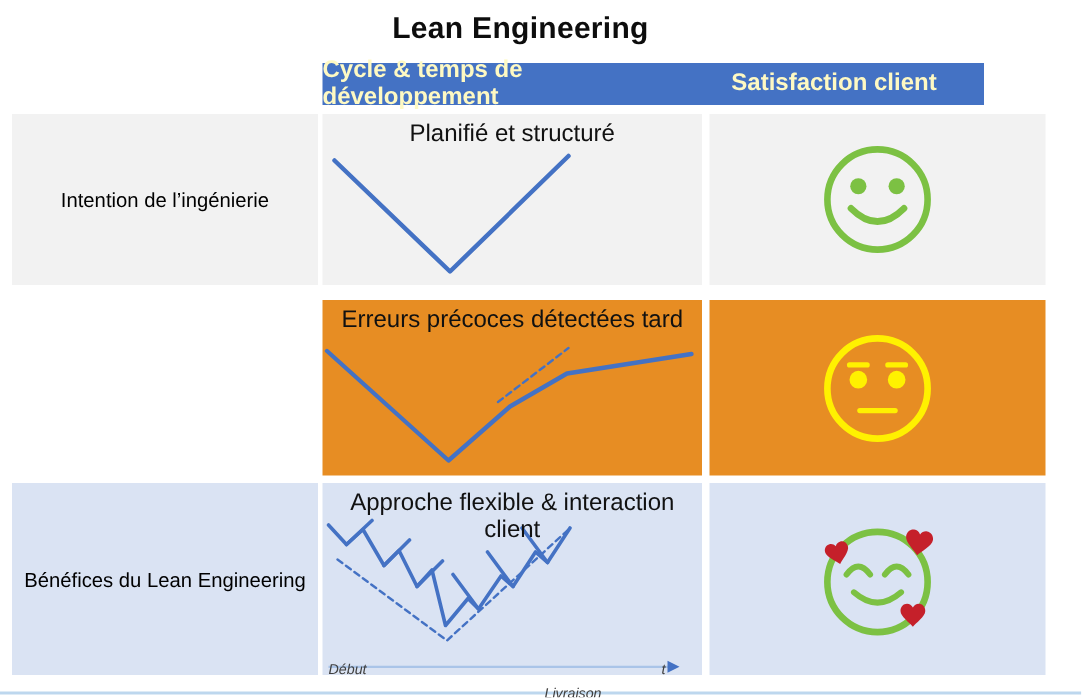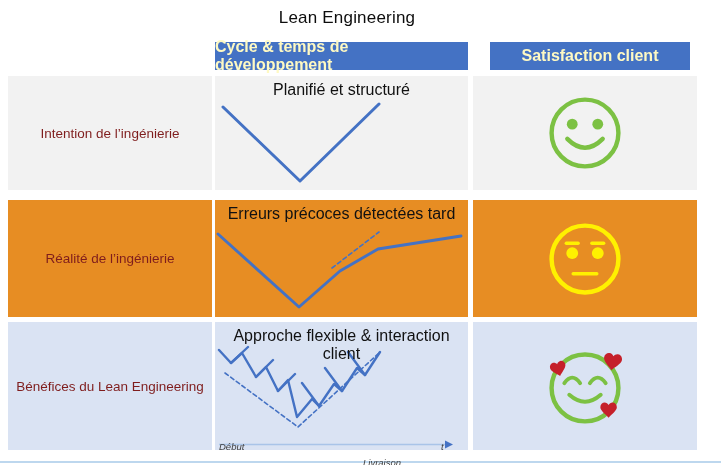--- a/index.html
+++ b/index.html
@@ -2,42 +2,42 @@
 <html style="--header-blue: #4472C4; --line-blue: #4472C4; --row1-bg: #F2F2F2; --row2-bg: #E78D23; --row3-bg: #DAE3F3; --smiley-green: #7CC143; --face-yellow: #FFF100; --heart-red: #C5202A;"><head>
 <meta charset="utf-8">
 <style>
   html,body { margin:0; padding:0; background:#fff; }
   .stage {
     position:relative; width:721px; height:465px; background:#fff;
     font-family:"Liberation Sans", sans-serif; overflow:hidden;
   }
   .title {
     position:absolute; top:8px; left:0; width:694px; text-align:center;
-    font-size:17px; font-weight:normal; color:#0d0d0d; letter-spacing:.2px;
+    font-size:20px; font-weight:bold; color:#0d0d0d; letter-spacing:.2px;
   }
   .hdr {
     position:absolute; top:42px; height:28px;
     background:var(--header-blue,#4472C4); color:#fef9c3;
     font-weight:bold; font-size:16px;
     display:flex; align-items:center; justify-content:center;
   }
   .hdr-cycle { left:215px; width:253px; }
-  .hdr-sat   { left:490px; width:200px; }
+  .hdr-sat   { left:456px; width:200px; }
 
   .cell { position:absolute; box-sizing:border-box; }
   .row1 { top:76px;  height:114px; }
   .row2 { top:200px; height:117px; }
   .row3 { top:322px; height:128px; }
   .bg1 { background:var(--row1-bg,#F2F2F2); }
   .bg2 { background:var(--row2-bg,#E78D23); }
   .bg3 { background:var(--row3-bg,#DAE3F3); }
 
   .label-cell {
     left:8px; width:204px; display:flex; align-items:center; justify-content:center;
-    text-align:center; font-size:13.5px; color:#7f1d1d; padding:0 6px;
+    text-align:center; font-size:13.5px; color:#000000; padding:0 6px;
   }
   .label-cell b { font-weight:normal; }
   .chart-cell { left:215px; width:253px; }
   .face-cell  { left:473px; width:224px; display:flex; align-items:center; justify-content:center; }
 
   .caption {
     position:absolute; top:5px; left:0; width:100%; text-align:center;
     font-size:16px; color:#111; z-index:2;
   }
   svg.chart { position:absolute; left:0; top:0; z-index:1; }
@@ -85,23 +85,20 @@
   </div>
   <div class="cell face-cell row1 bg1">
     <svg width="120" height="112" viewBox="-60 -57 120 114">
       <circle class="face-stroke face-green" cx="0" cy="0" r="34" stroke-width="4.5"></circle>
       <circle class="fill-green" cx="-13" cy="-9" r="5.5"></circle>
       <circle class="fill-green" cx="13" cy="-9" r="5.5"></circle>
       <path class="face-stroke face-green" stroke-width="4.5" d="M -18 6 Q 0 24 18 6"></path>
     </svg>
   </div>
 
-  <div class="cell label-cell row2 bg2">
-    <span>Réalité de l’ingénierie</span>
-  </div>
   <div class="cell chart-cell row2 bg2">
     <div class="caption">Erreurs précoces détectées tard</div>
     <svg class="chart" width="253" height="117" viewBox="0 0 253 117">
       <polyline class="ln-dash" points="117,68 164,32"></polyline>
       <polyline class="ln-solid-2" points="3,34 84,107 125,71 163,49 246,36"></polyline>
     </svg>
   </div>
   <div class="cell face-cell row2 bg2">
     <svg width="120" height="114" viewBox="-60 -58 120 116">
       <circle class="face-stroke face-yellow" cx="0" cy="0" r="34" stroke-width="4.5"></circle>

